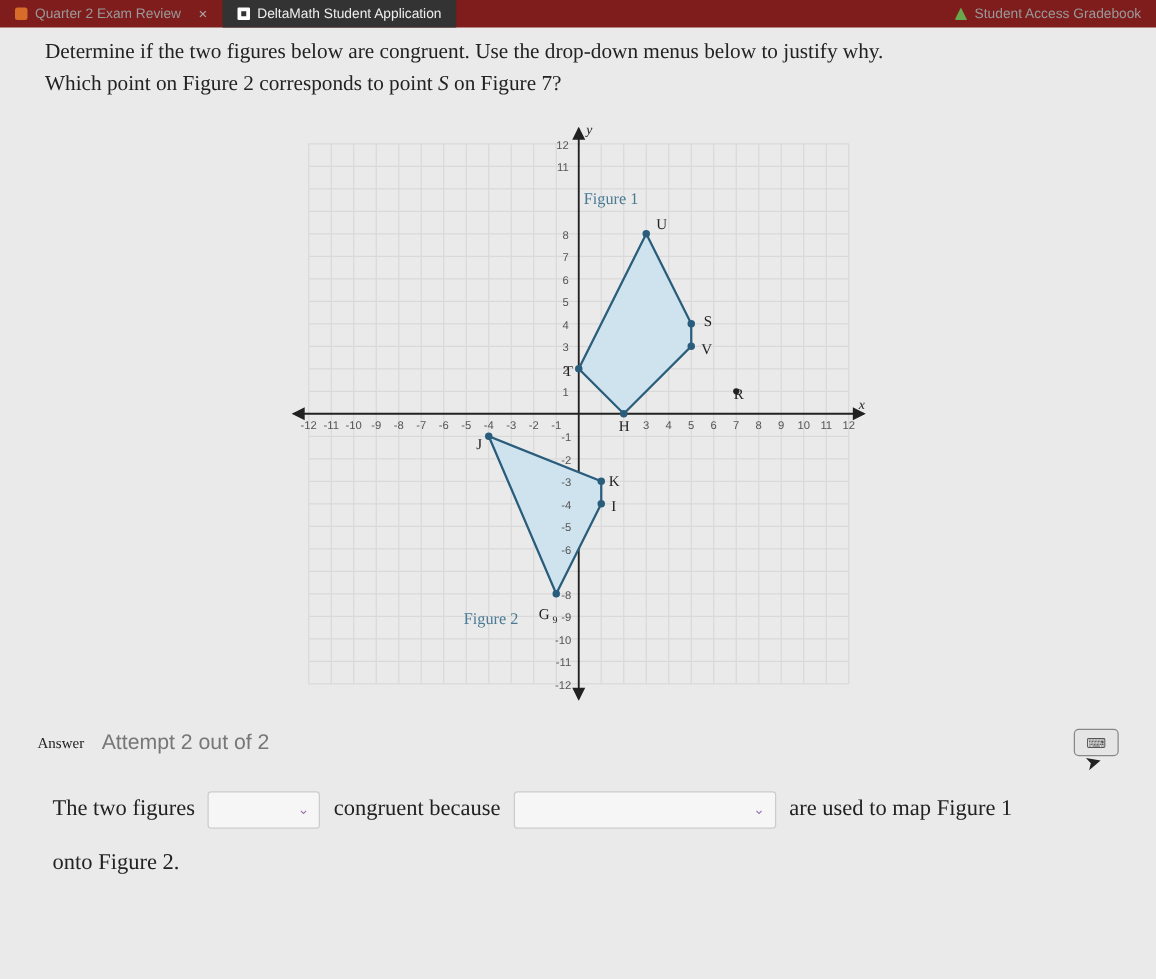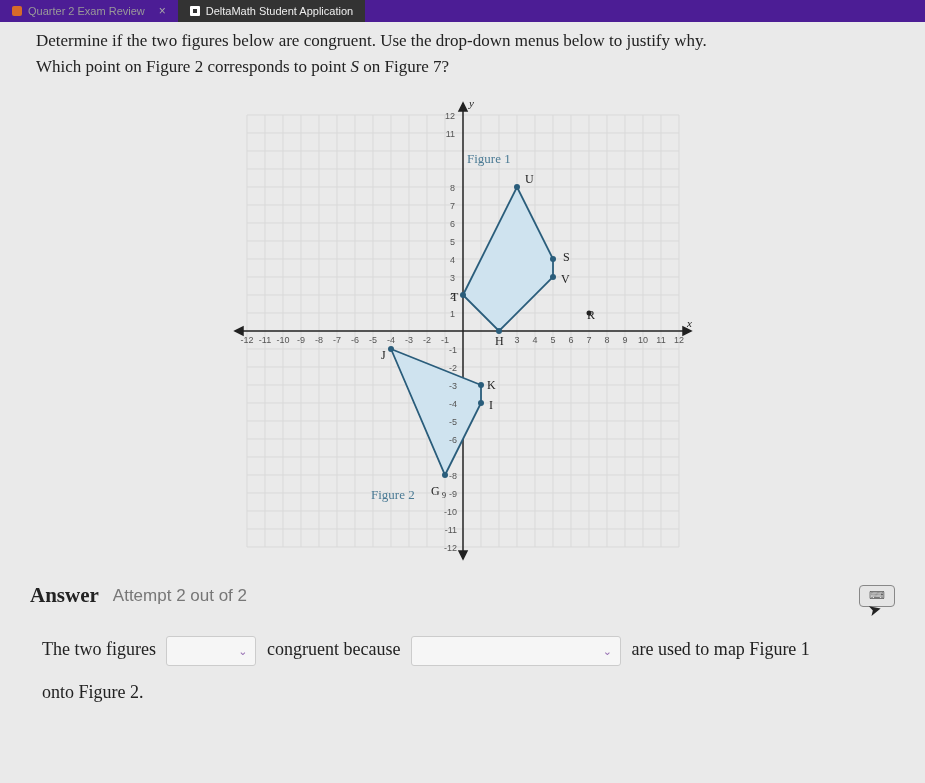--- a/index.html
+++ b/index.html
@@ -6,21 +6,21 @@
     body {
       width: 925px;
       height: 783px;
       background: #eaeaea;
       font-family: Georgia, 'Times New Roman', serif;
       color: #222;
       overflow: hidden;
     }
     .tabs {
       display: flex;
-      background: #4c1d95;
+      background: #7f1d1d;
       height: 22px;
       align-items: flex-start;
       font-family: Arial, sans-serif;
       font-size: 11px;
       color: #999;
     }
     .tab {
       display: flex;
       align-items: center;
       padding: 0 12px;
@@ -38,21 +38,21 @@
     .question { font-size: 17px; line-height: 1.5; }
     .question .ital { font-style: italic; }
     .graph-wrap { display: flex; justify-content: center; margin-top: 18px; }
     .graph { position: relative; width: 468px; height: 468px; }
     .answer-row {
       display: flex;
       align-items: center;
       gap: 14px;
       padding: 18px 30px 10px 30px;
     }
-    .answer-label { font-size: 21px; font-weight: 700; }
+    .answer-label { font-size: 12px; font-weight: 400; }
     .attempt { font-size: 17px; color: #777; font-family: Arial, sans-serif; }
     .keyboard-icon {
       margin-left: auto;
       width: 36px; height: 22px;
       border: 1px solid #888; border-radius: 4px;
       background: #e5e5e5;
       display:flex; align-items:center; justify-content:center;
       font-size: 11px; color:#555;
     }
     .sentence {
@@ -90,20 +90,24 @@
 
 <div class="tabs">
   <div class="tab">
     <span class="tab-icon-orange"></span>
     <span>Quarter 2 Exam Review</span>
     <span class="close-x">×</span>
   </div>
   <div class="tab active">
     <span class="tab-icon-dm"></span>
     <span>DeltaMath Student Application</span>
+  </div>
+  <div class="tab" style="margin-left:auto;">
+    <span class="tab-icon-sa"></span>
+    <span>Student Access Gradebook</span>
   </div>
 </div>
 
 <div class="content">
   <p class="question">Determine if the two figures below are congruent. Use the drop-down menus below to justify why.</p>
   <p class="question">
     <span>Which point on Figure 2 corresponds to point </span><span class="ital">S</span><span> on Figure 7?</span>
   </p>
 </div>
 

